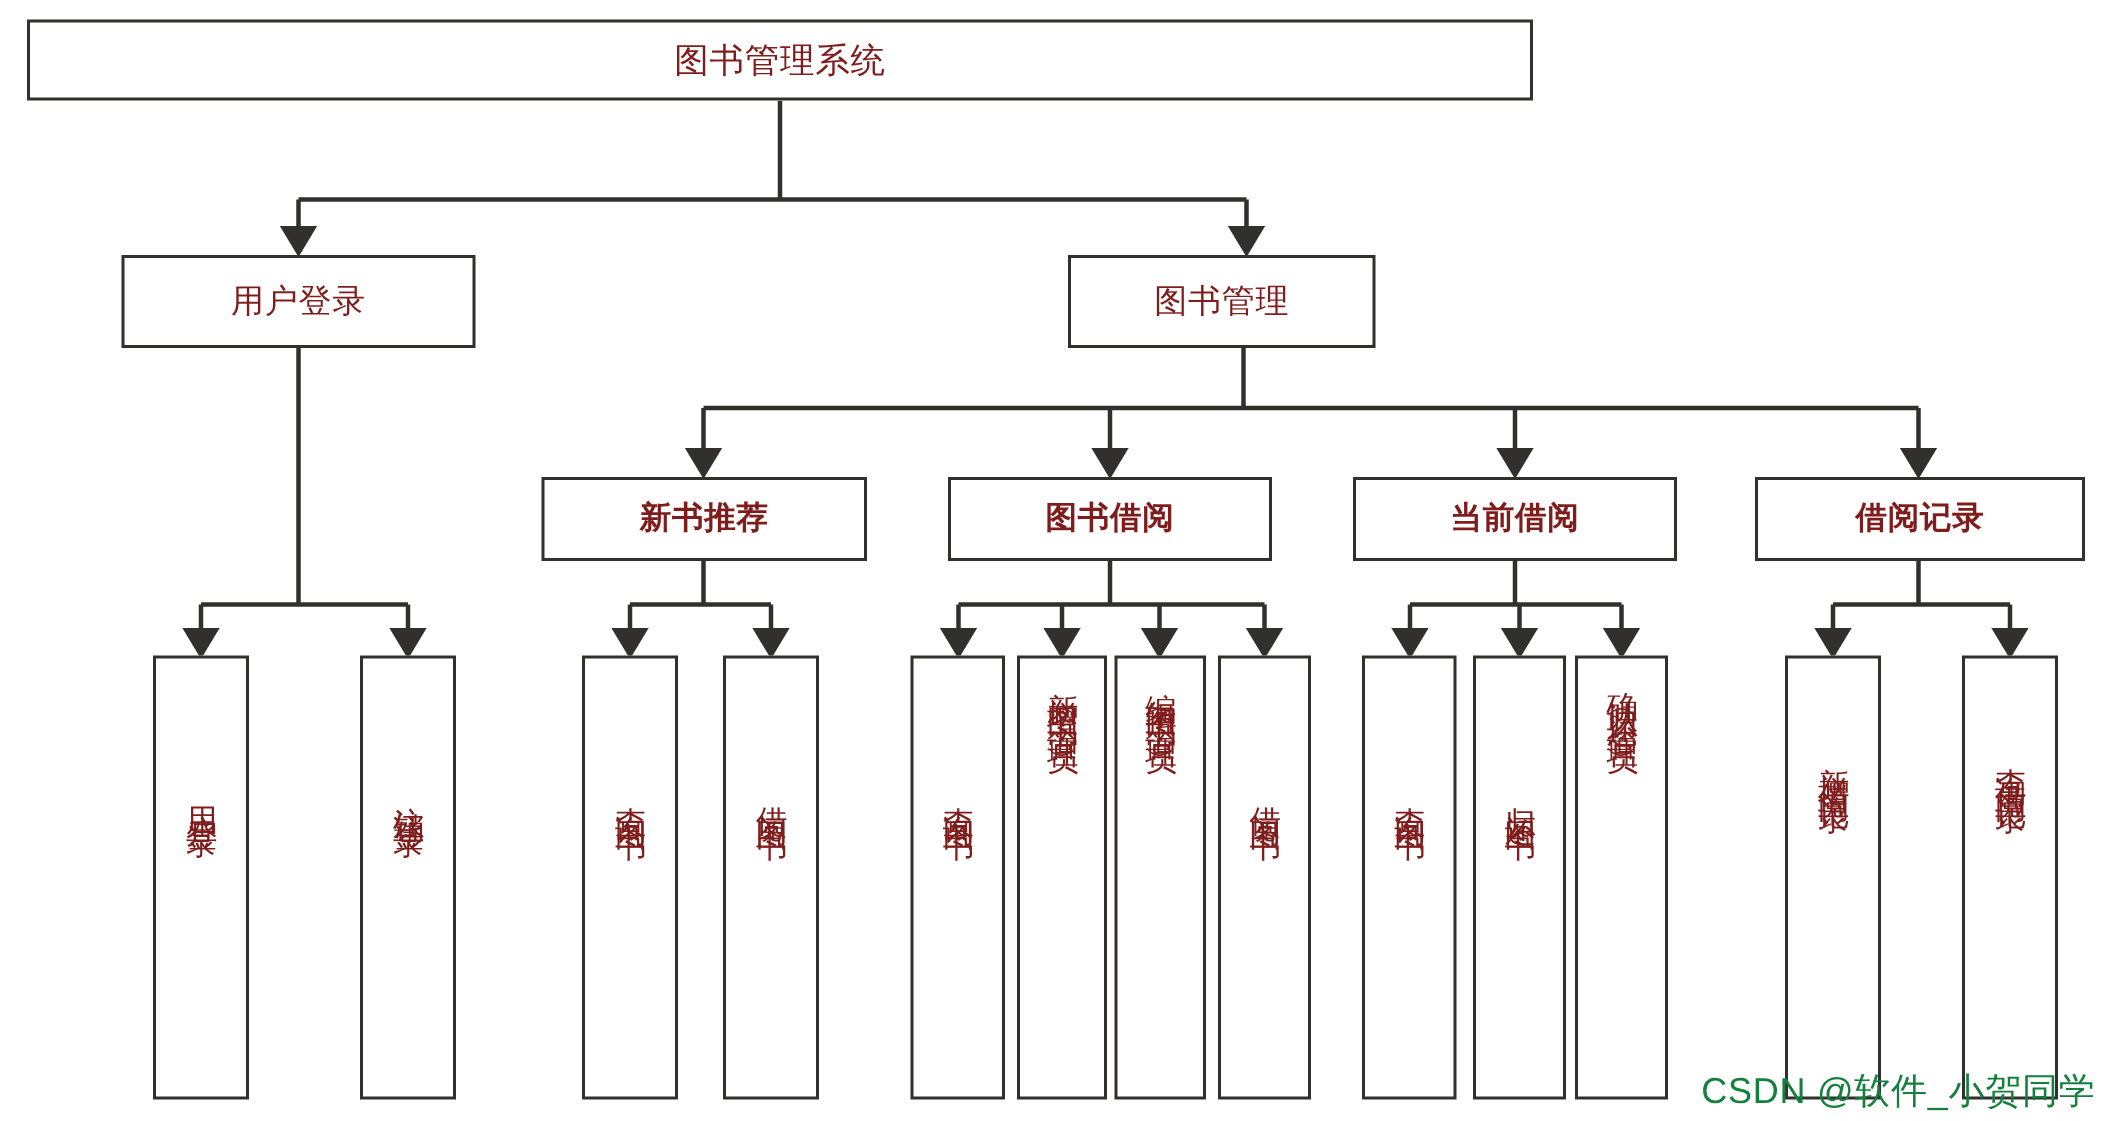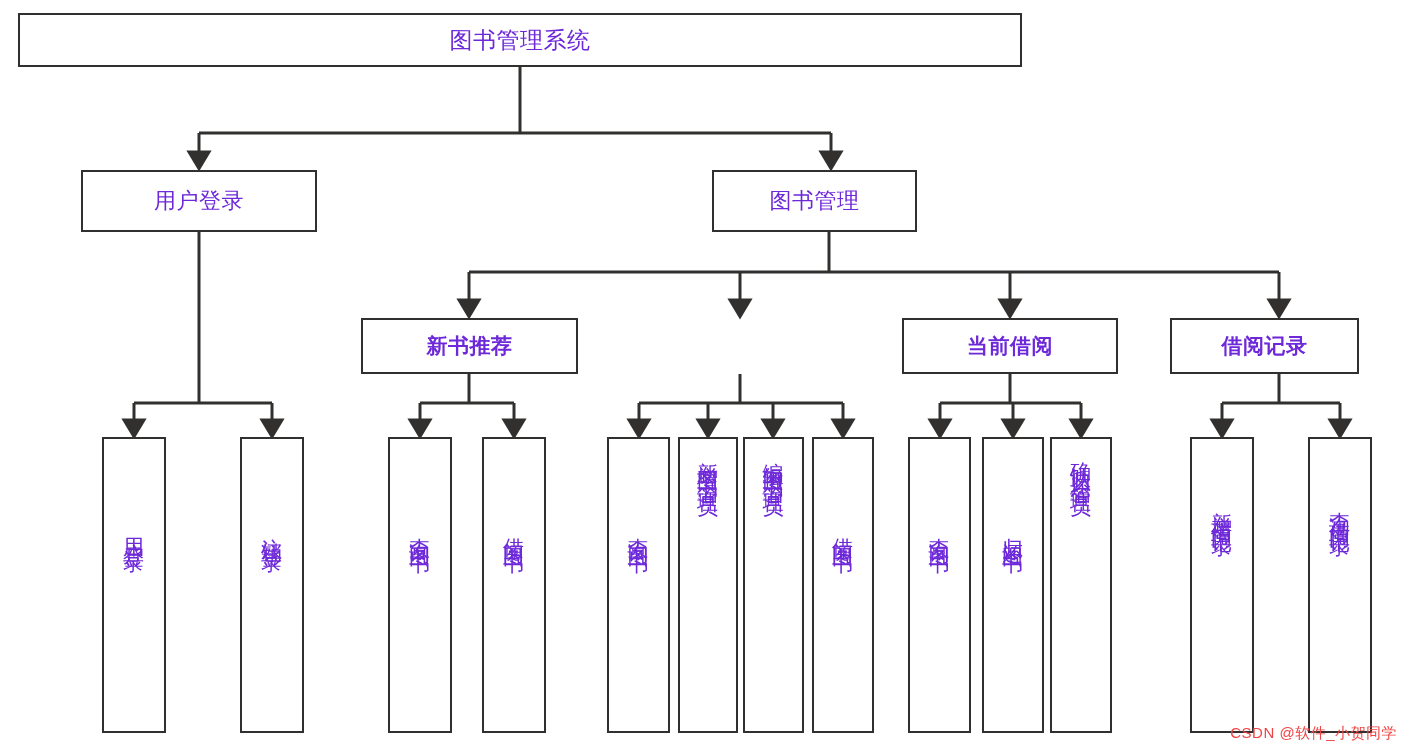--- a/index.html
+++ b/index.html
@@ -26,21 +26,21 @@
     pointer-events: none;
   }
   .node {
     position: absolute;
     box-sizing: border-box;
     border: 2px solid #31302f;
     background: #ffffff;
     display: flex;
     align-items: center;
     justify-content: center;
-    color: #6d28d9;
+    color: #7f1d1d;
     font-size: 22px;
     line-height: 1.25;
     letter-spacing: 0.5px;
     white-space: nowrap;
   }
   .node.root      { font-size: 23px; }
   .node.level2    { font-size: 22px; }
   .node.level3    { font-size: 21px; font-weight: bold; }
   .node.leaf {
     font-size: 21px;
@@ -56,22 +56,22 @@
     white-space: nowrap;
     display: block;
   }
   .leaf.tall .leaf-label  { margin-top: 6px; }
   .leaf.mid  .leaf-label  { margin-top: 56px; }
   .leaf.short .leaf-label { margin-top: 82px; }
   #watermark {
     position: absolute;
     right: 8px;
     bottom: 4px;
-    font-size: 15px;
-    color: #ef4444;
+    font-size: 24px;
+    color: #15803d;
     letter-spacing: 0.5px;
     white-space: nowrap;
     user-select: none;
   }
 </style>
 </head>
 <body>
 
 <div id="canvas">
 
@@ -132,24 +132,27 @@
   <div class="node level2" id="node-l2-0" style="left: 81px; top: 170px; width: 236px; height: 62px;">
     <span>用户登录</span>
   </div>
   <div class="node level2" id="node-l2-1" style="left: 712px; top: 170px; width: 205px; height: 62px;">
     <span>图书管理</span>
   </div>
 
   <div class="node level3" id="node-l3-0" style="left: 361px; top: 318px; width: 217px; height: 56px;">
     <span>新书推荐</span>
   </div>
+  <div class="node level3" id="node-l3-1" style="left: 632px; top: 318px; width: 216px; height: 56px;">
+    <span>图书借阅</span>
+  </div>
   <div class="node level3" id="node-l3-2" style="left: 902px; top: 318px; width: 216px; height: 56px; align-items: center;">
     <span>当前借阅</span>
   </div>
-  <div class="node level3" id="node-l3-3" style="left: 1170px; top: 318px; width: 189px; height: 56px;">
+  <div class="node level3" id="node-l3-3" style="left: 1170px; top: 318px; width: 220px; height: 56px;">
     <span>借阅记录</span>
   </div>
 
   <div class="node leaf short" id="node-leaf-0" style="left: 102px; top: 437px; width: 64px; height: 296px;">
     <span class="leaf-label">用户登录</span>
   </div>
   <div class="node leaf short" id="node-leaf-1" style="left: 240px; top: 437px; width: 64px; height: 296px;">
     <span class="leaf-label">注销登录</span>
   </div>
   <div class="node leaf short" id="node-leaf-2" style="left: 388px; top: 437px; width: 64px; height: 296px;">

